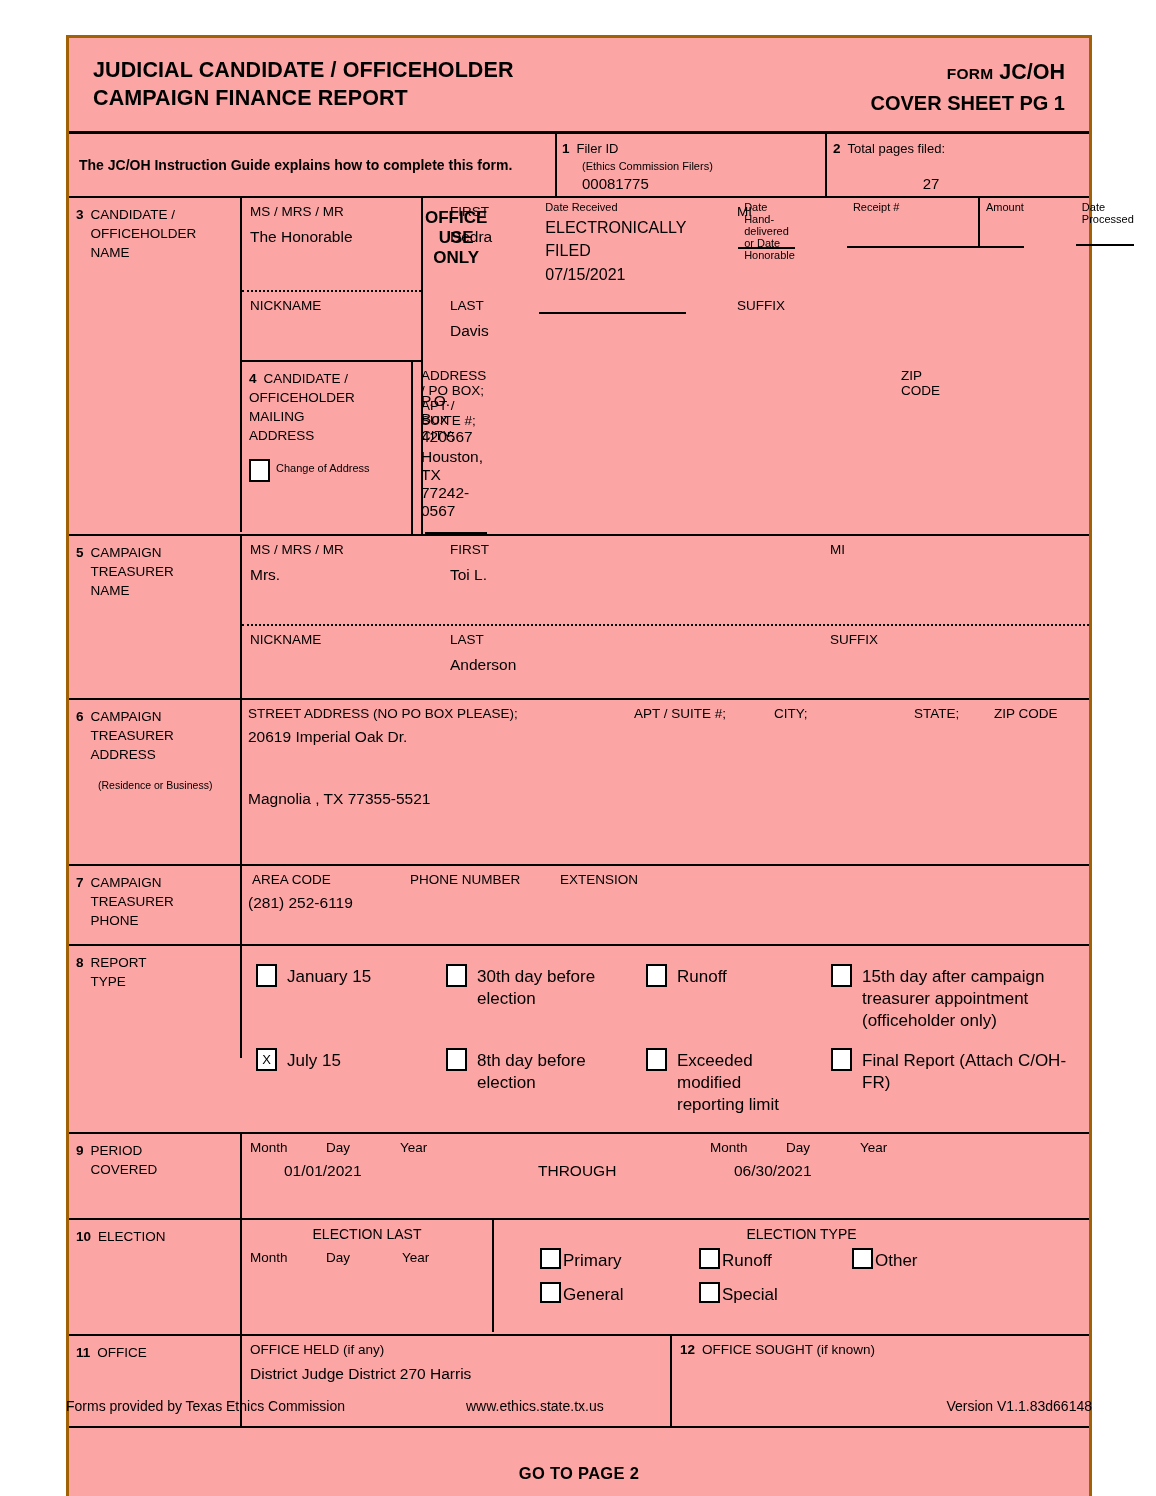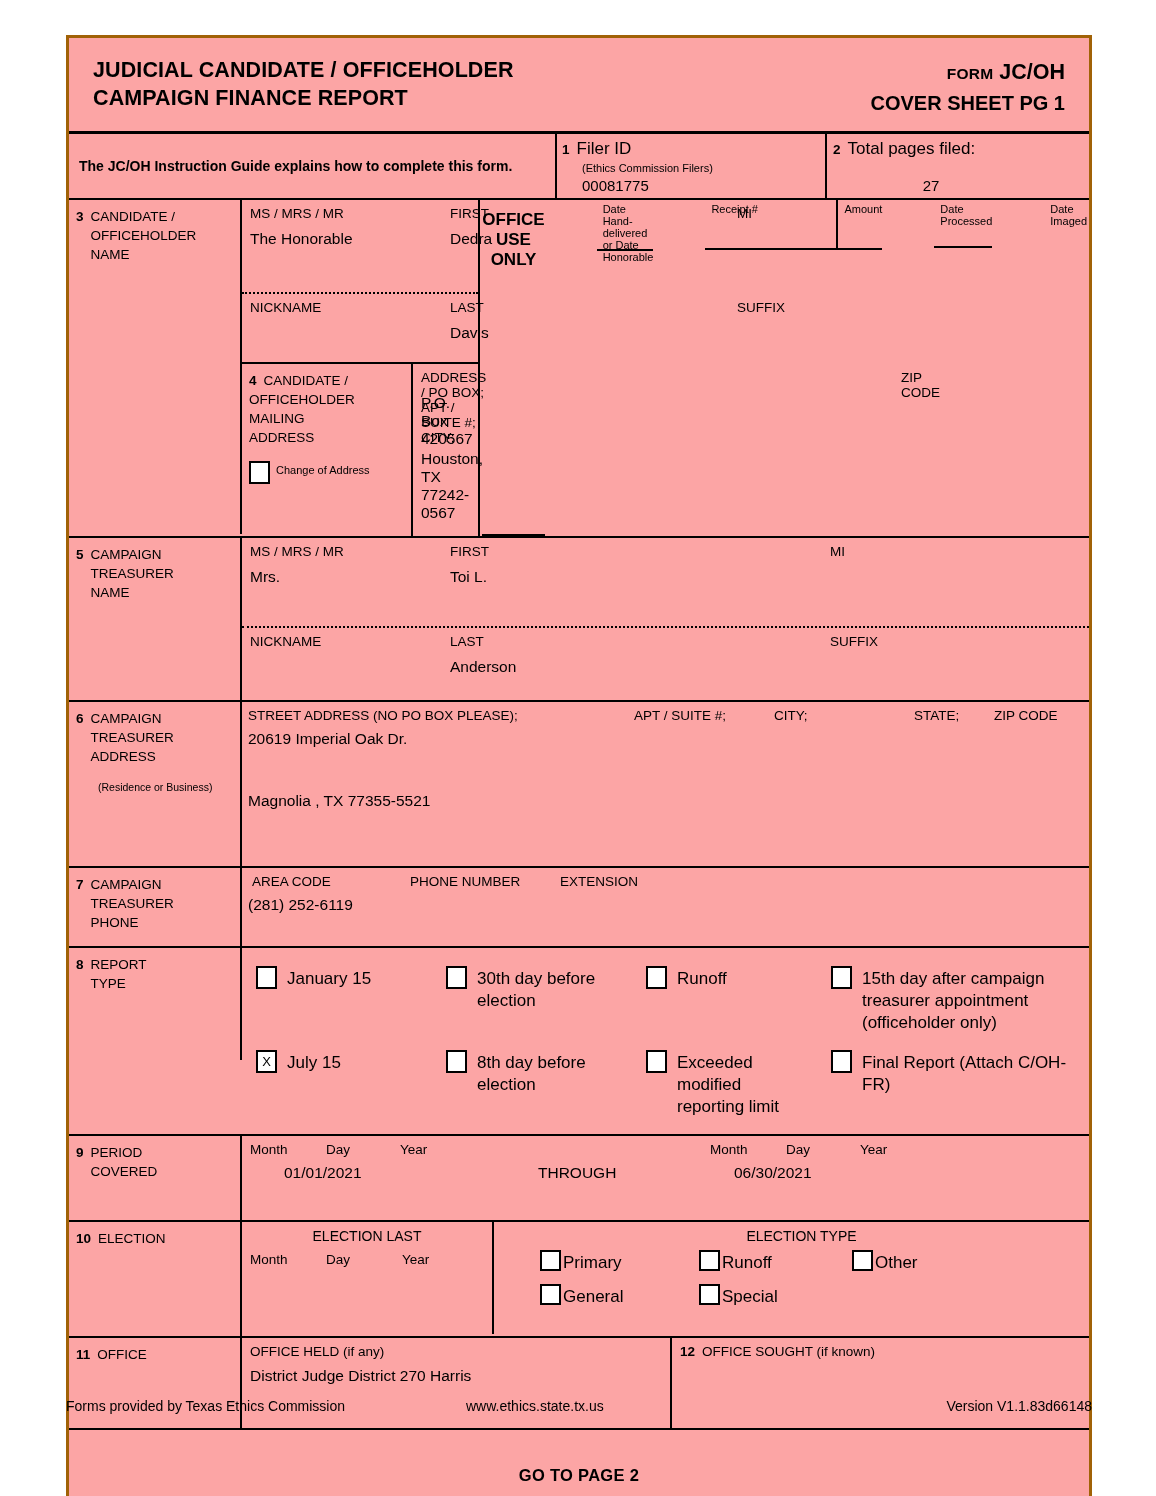--- a/index.html
+++ b/index.html
@@ -112,21 +112,21 @@
   }
   .filer-cell {
     flex: 0 0 270px;
     border-right: 2px solid #000;
     padding: 5px 0 4px 5px;
   }
   .pages-cell {
     flex: 1 1 auto;
     padding: 5px 0 4px 6px;
   }
-  .fld-label { font-size: 17px; }
+  .fld-label { font-size: 13px; }
   .fld-sub { font-size: 11px; margin-top: 3px; }
   .fld-val  { font-size: 15px; margin-top: 3px; }
   .pages-val { font-size: 15px; text-align: center; margin-top: 18px; padding-right: 60px; }
   .name-upper { height: 92px; padding: 6px 0 0 8px; position: relative; }
   .dotted-sep {
     border-top: 2px dotted #000;
     height: 0;
   }
   .name-lower { height: 68px; padding: 6px 0 0 8px; position: relative; }
 
@@ -355,20 +355,25 @@
             <span class="fhdr" style="left:488px;">ZIP CODE</span>
             <span class="fval" style="left:8px; top:30px;">P.O. Box 420567</span>
             <span class="fval" style="left:8px; top:86px;">Houston, TX 77242-0567</span>
           </div>
         </div>
       </div>
 
       <div class="ouo-col">
         <div class="ouo-title">OFFICE USE ONLY</div>
 
+        <div class="ouo-box" style="height:116px;">
+          <div class="ouo-lbl">Date Received</div>
+          <div class="ouo-val">ELECTRONICALLY FILED</div>
+          <div class="ouo-val" style="margin-top:1px;">07/15/2021</div>
+        </div>
 
         <div class="ouo-box" style="height:51px;">
           <div class="ouo-lbl">Date Hand-delivered or Date Honorable</div>
           <div class="ouo-val"></div>
         </div>
 
         <div class="ouo-box ouo-split" style="height:50px; padding:0;">
           <div>
             <div class="ouo-lbl">Receipt #</div>
             <div class="ouo-val"></div>

